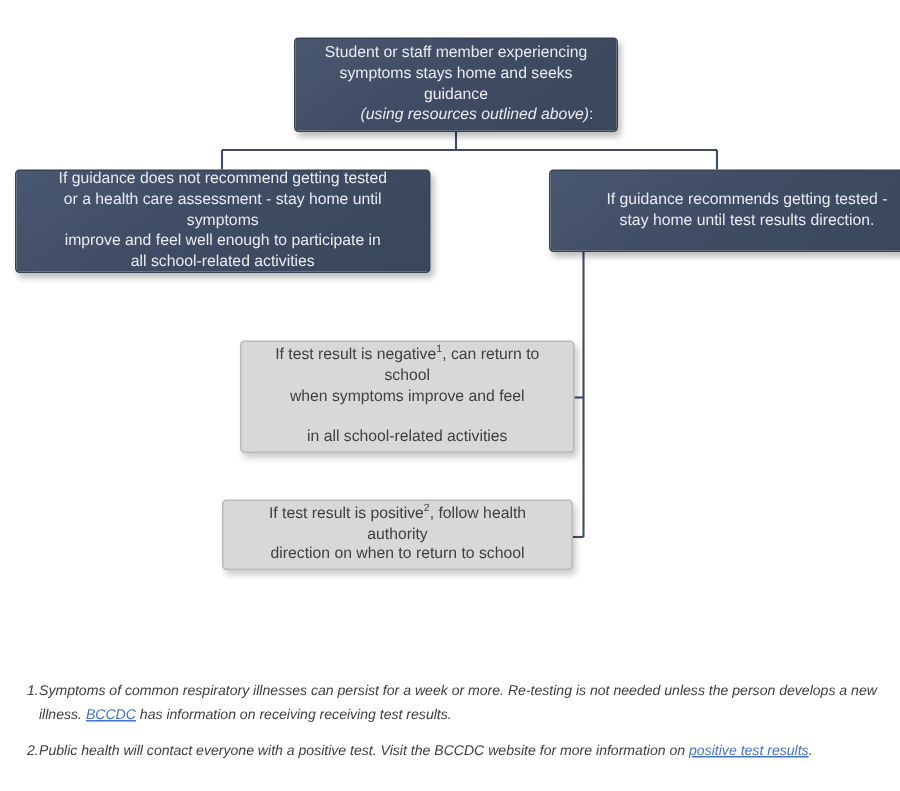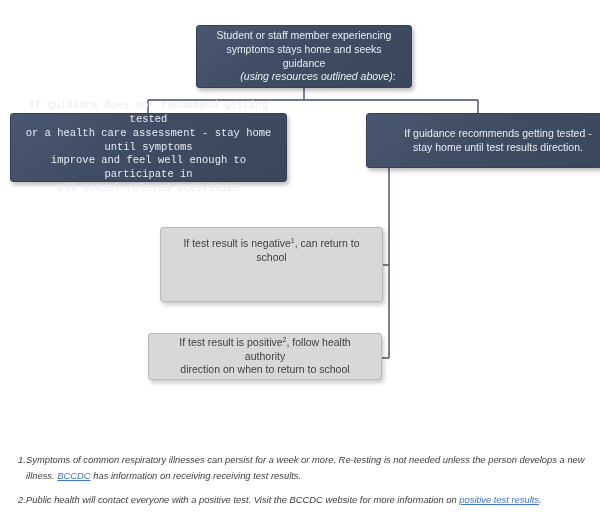--- a/index.html
+++ b/index.html
@@ -71,21 +71,21 @@
   }
 
   sup {
     font-size: 7px;
     vertical-align: super;
     line-height: 0;
   }
 
   
   #node-start      { left: 196px; top: 25px;  width: 216px; height: 63px; }
-  #node-no-test    { left: 10px;  top: 113px; width: 277px; height: 69px; font-family: Liberation Mono, monospace; }
+  #node-no-test    { left: 10px;  top: 113px; width: 277px; height: 69px; }
   #node-get-test   { left: 366px; top: 113px; width: 264px; height: 55px; }
   #node-negative   { left: 160px; top: 227px; width: 223px; height: 75px; }
   #node-positive   { left: 148px; top: 333px; width: 234px; height: 47px; }
 
   
   #footnotes {
     position: absolute;
     left: 0;
     top: 452px;
     width: 600px;
@@ -161,22 +161,23 @@
   <div class="node node-dark" id="node-get-test">
     <div class="inner">
       <span>If guidance recommends getting tested -</span><br>
       <span>stay home until test results direction.</span>
     </div>
   </div>
 
   <div class="node node-gray" id="node-negative">
     <div class="inner">
       <span>If test result is negative</span><sup>1</sup><span>, can return to school</span><br>
+      <span>when symptoms improve and feel</span><br>
       <br>
-      <br>
+      <span>in all school-related activities</span>
     </div>
   </div>
 
   <div class="node node-gray" id="node-positive">
     <div class="inner">
       <span>If test result is positive</span><sup>2</sup><span>, follow health authority</span><br>
       <span>direction on when to return to school</span>
     </div>
   </div>
 

